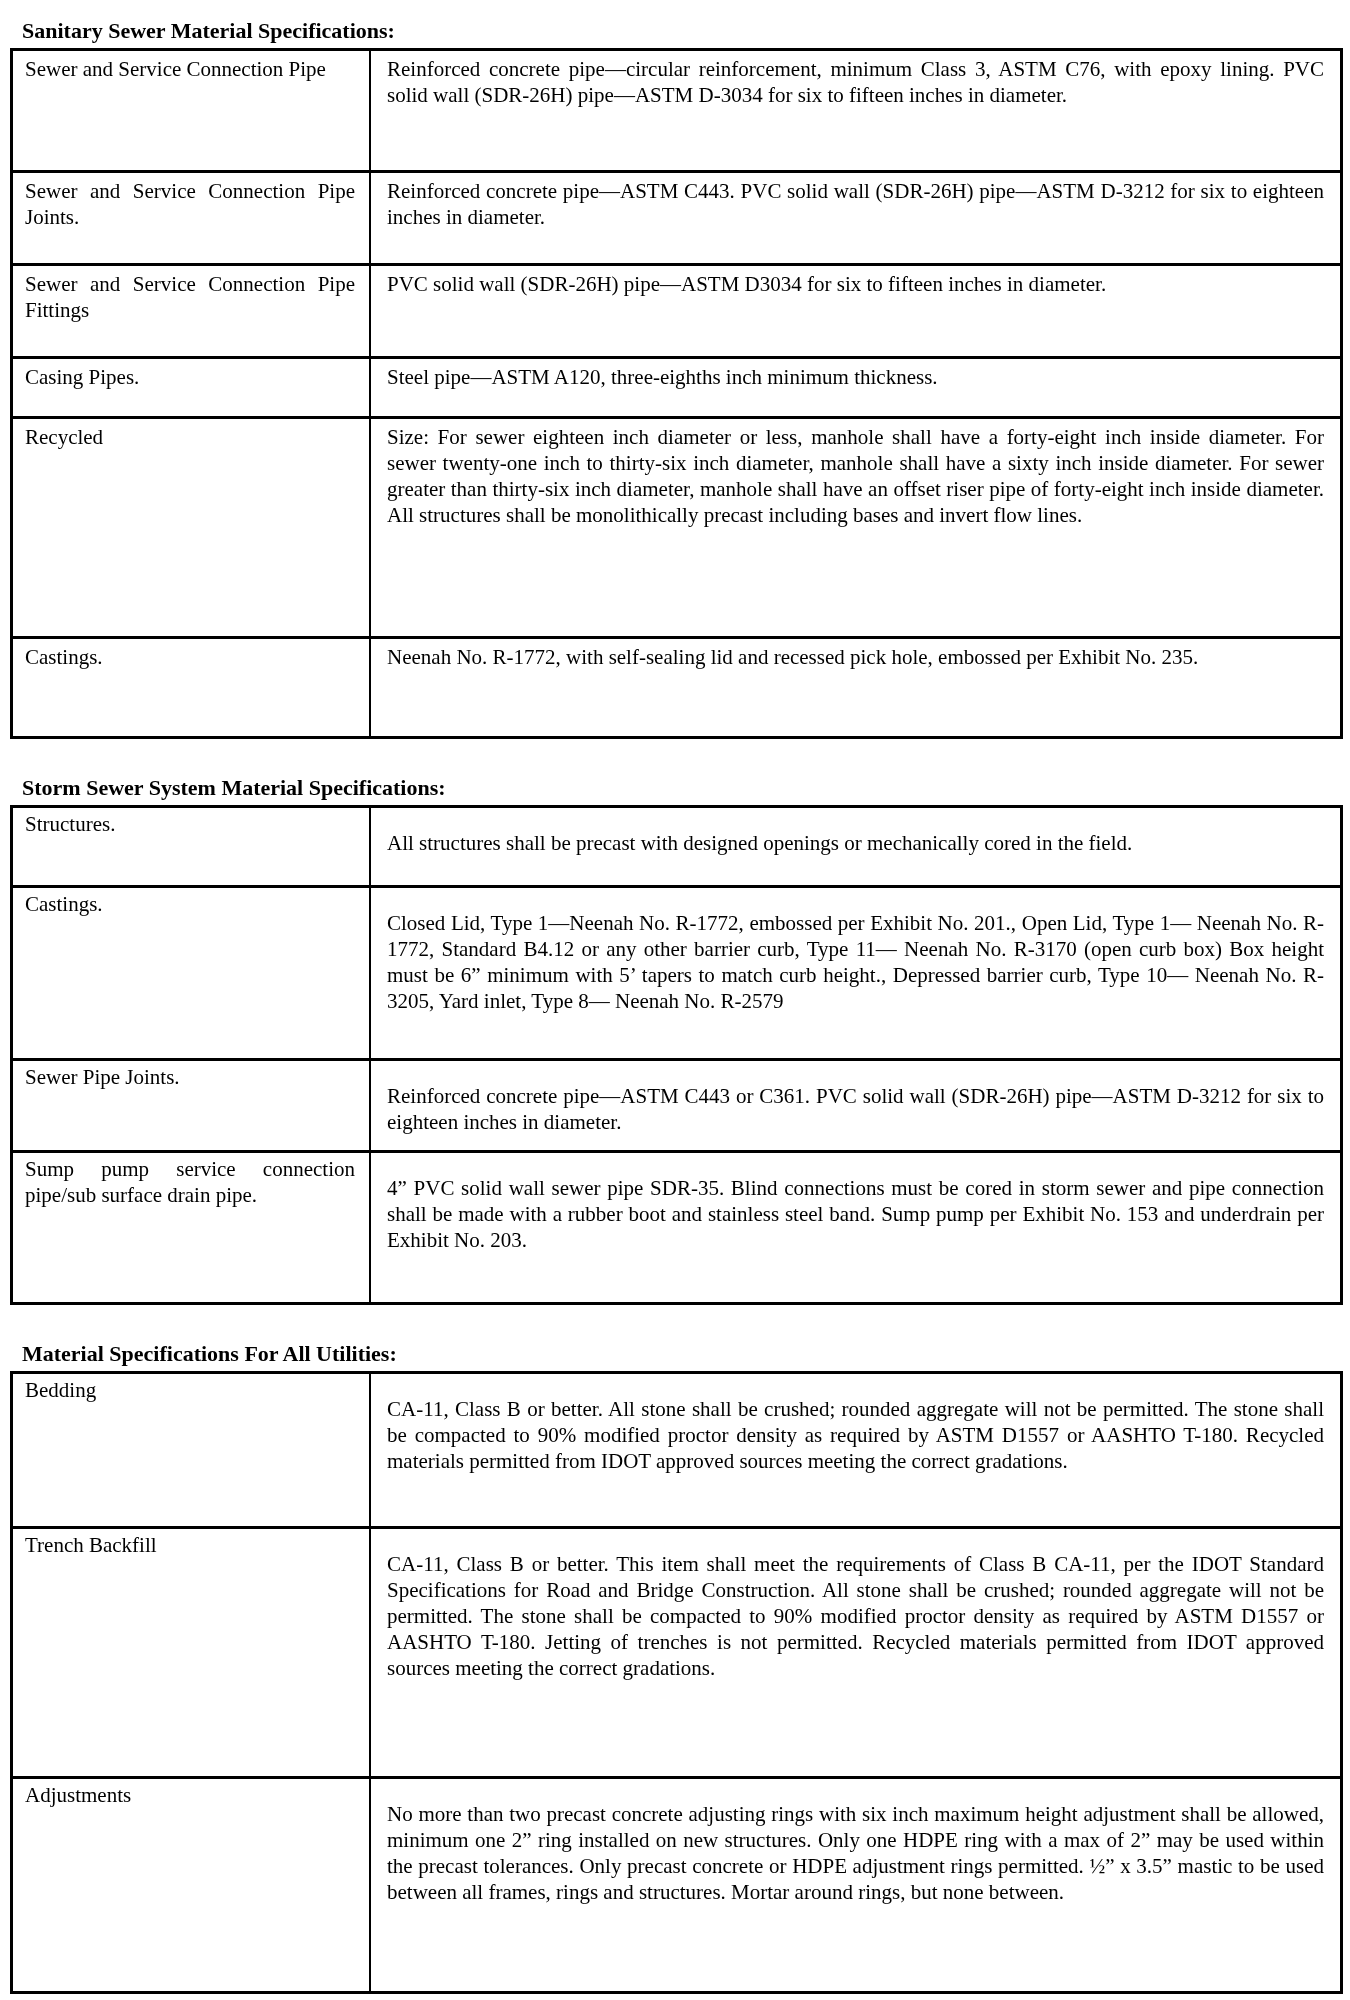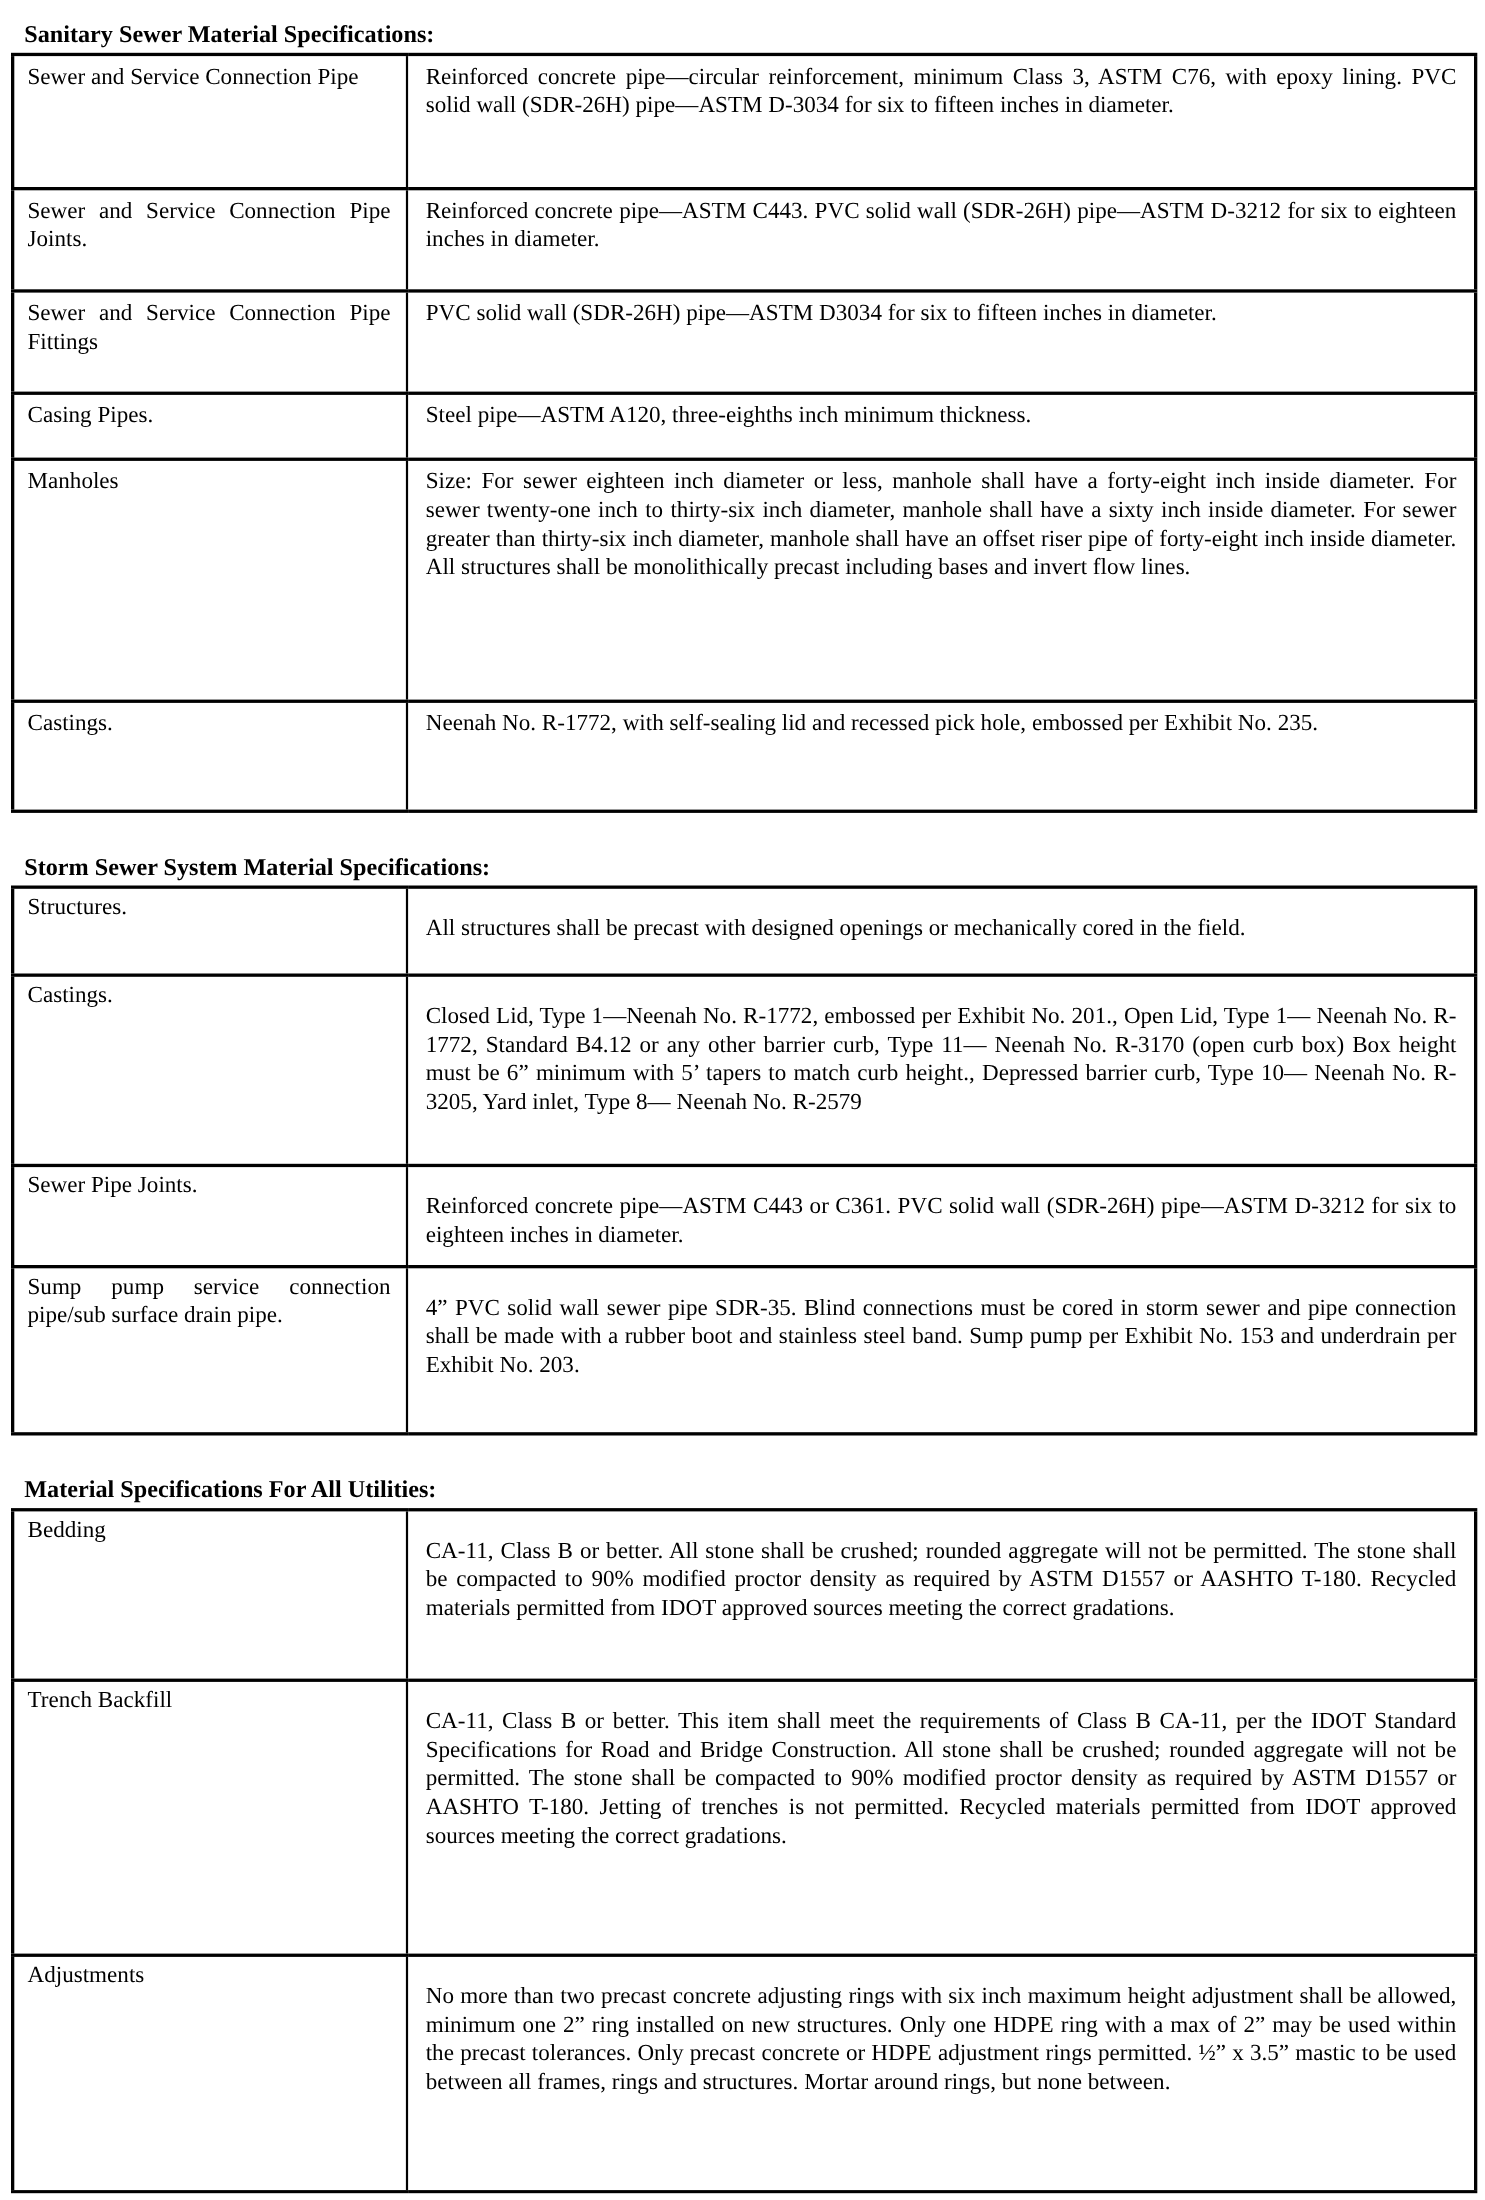--- a/index.html
+++ b/index.html
@@ -86,21 +86,21 @@
   </div>
       <div class="trow">
     <div class="cell label">Sewer and Service Connection Pipe Fittings</div>
     <div class="cell spec">PVC solid wall (SDR-26H) pipe—ASTM D3034 for six to fifteen inches in diameter.</div>
   </div>
       <div class="trow">
     <div class="cell label">Casing Pipes.</div>
     <div class="cell spec">Steel pipe—ASTM A120, three-eighths inch minimum thickness.</div>
   </div>
       <div class="trow">
-    <div class="cell label">Manholes</div>
+    <div class="cell label">Recycled</div>
     <div class="cell spec">Size: For sewer eighteen inch diameter or less, manhole shall have a forty-eight inch inside diameter. For sewer twenty-one inch to thirty-six inch diameter, manhole shall have a sixty inch inside diameter. For sewer greater than thirty-six inch diameter, manhole shall have an offset riser pipe of forty-eight inch inside diameter. All structures shall be monolithically precast including bases and invert flow lines.</div>
   </div>
       <div class="trow">
     <div class="cell label">Castings.</div>
     <div class="cell spec">Neenah No. R-1772, with self-sealing lid and recessed pick hole, embossed per Exhibit No. 235.</div>
   </div>
     </div>
 
   <div class="section-heading">Storm Sewer System Material Specifications:</div>
   <div class="tbl t1">

